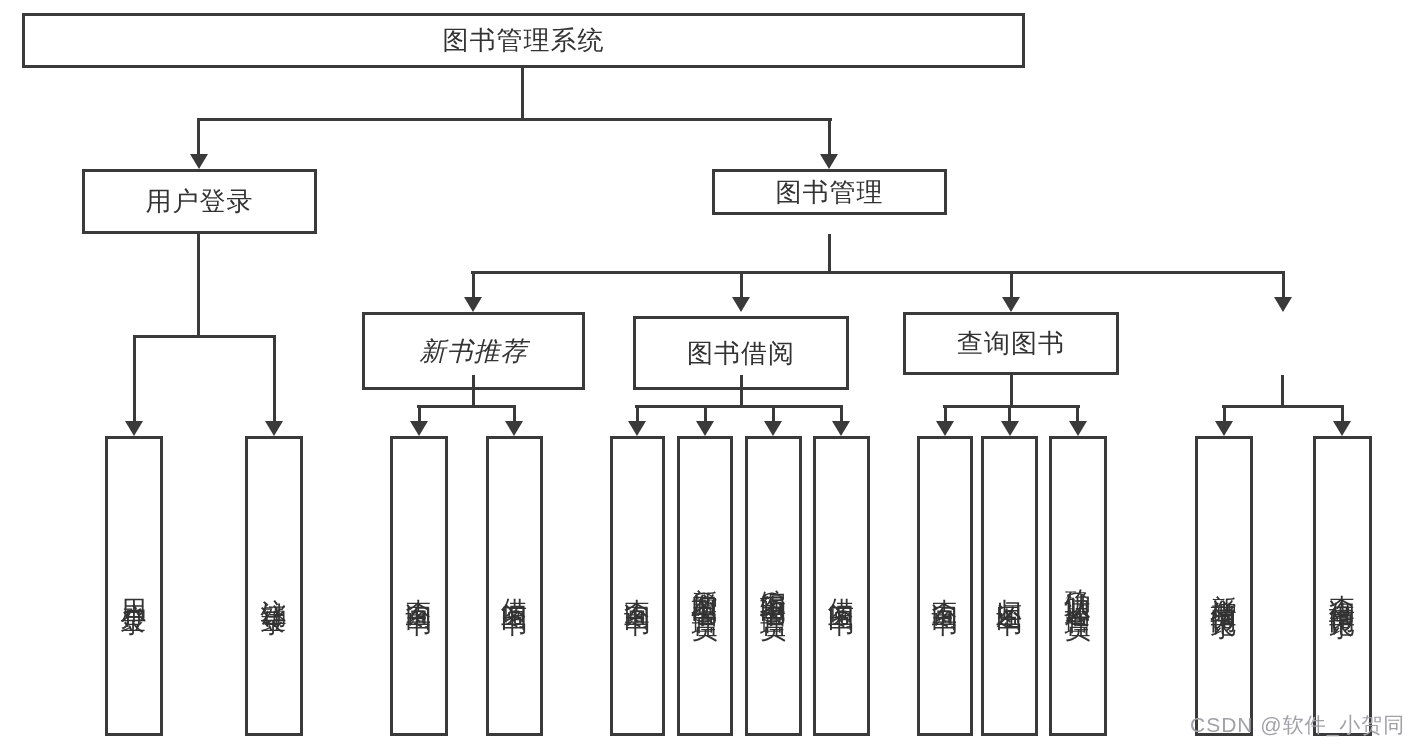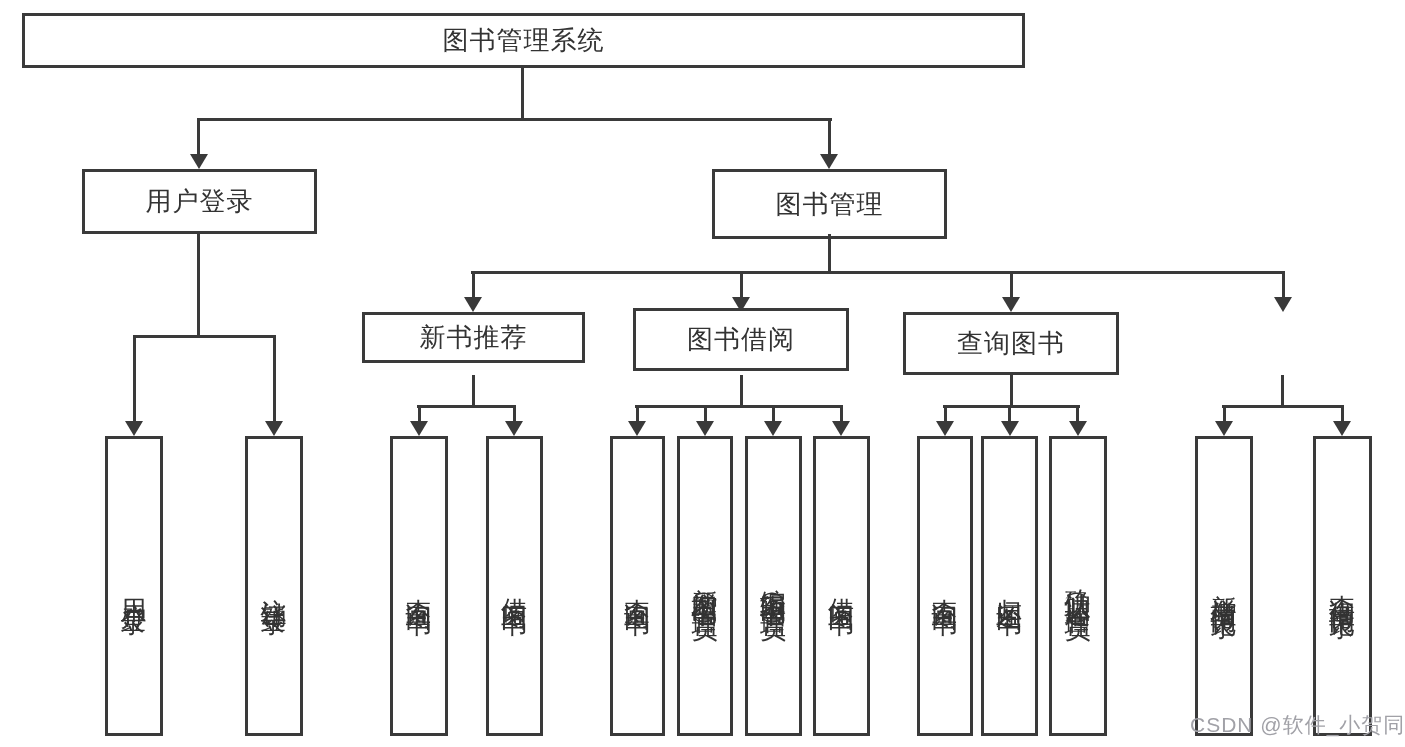--- a/index.html
+++ b/index.html
@@ -47,21 +47,21 @@
   <div class="vl" style="left:521px;top:68px;height:53px;"></div>
   <div class="hl" style="left:197px;top:118px;width:635px;"></div>
   <div class="vl" style="left:197px;top:118px;height:40px;"></div>
   <div class="ah" style="left:190px;top:154px;"></div>
   <div class="vl" style="left:828px;top:118px;height:40px;"></div>
   <div class="ah" style="left:820px;top:154px;"></div>
 
   <div class="box" style="left:82px;top:169px;width:235px;height:65px;">
     <span>用户登录</span>
   </div>
-  <div class="box" style="left:712px;top:169px;width:235px;height:70px;">
+  <div class="box" style="left:712px;top:169px;width:235px;height:46px;">
     <span>图书管理</span>
   </div>
 
   <div class="vl" style="left:197px;top:234px;height:104px;"></div>
   <div class="hl" style="left:133px;top:335px;width:143px;"></div>
   <div class="vl" style="left:133px;top:335px;height:88px;"></div>
   <div class="ah" style="left:125px;top:421px;"></div>
   <div class="vl" style="left:273px;top:335px;height:88px;"></div>
   <div class="ah" style="left:265px;top:421px;"></div>
 
@@ -69,24 +69,24 @@
   <div class="hl" style="left:471px;top:271px;width:814px;"></div>
   <div class="vl" style="left:472px;top:271px;height:28px;"></div>
   <div class="ah" style="left:464px;top:297px;"></div>
   <div class="vl" style="left:740px;top:271px;height:28px;"></div>
   <div class="ah" style="left:732px;top:297px;"></div>
   <div class="vl" style="left:1010px;top:271px;height:28px;"></div>
   <div class="ah" style="left:1002px;top:297px;"></div>
   <div class="vl" style="left:1282px;top:271px;height:28px;"></div>
   <div class="ah" style="left:1274px;top:297px;"></div>
 
-  <div class="box" style="left:362px;top:312px;width:223px;height:51px;">
+  <div class="box" style="left:362px;top:312px;width:223px;height:78px;font-style:italic;">
     <span>新书推荐</span>
   </div>
-  <div class="box" style="left:633px;top:308px;width:216px;height:63px;font-family:Liberation Mono, monospace;">
+  <div class="box" style="left:633px;top:316px;width:216px;height:74px;font-family:Liberation Mono, monospace;">
     <span>图书借阅</span>
   </div>
   <div class="box" style="left:903px;top:312px;width:216px;height:63px;">
     <span>查询图书</span>
   </div>
 
   <div class="vl" style="left:472px;top:375px;height:33px;"></div>
   <div class="hl" style="left:417px;top:405px;width:99px;"></div>
   <div class="vl" style="left:418px;top:405px;height:18px;"></div>
   <div class="ah" style="left:410px;top:421px;"></div>

